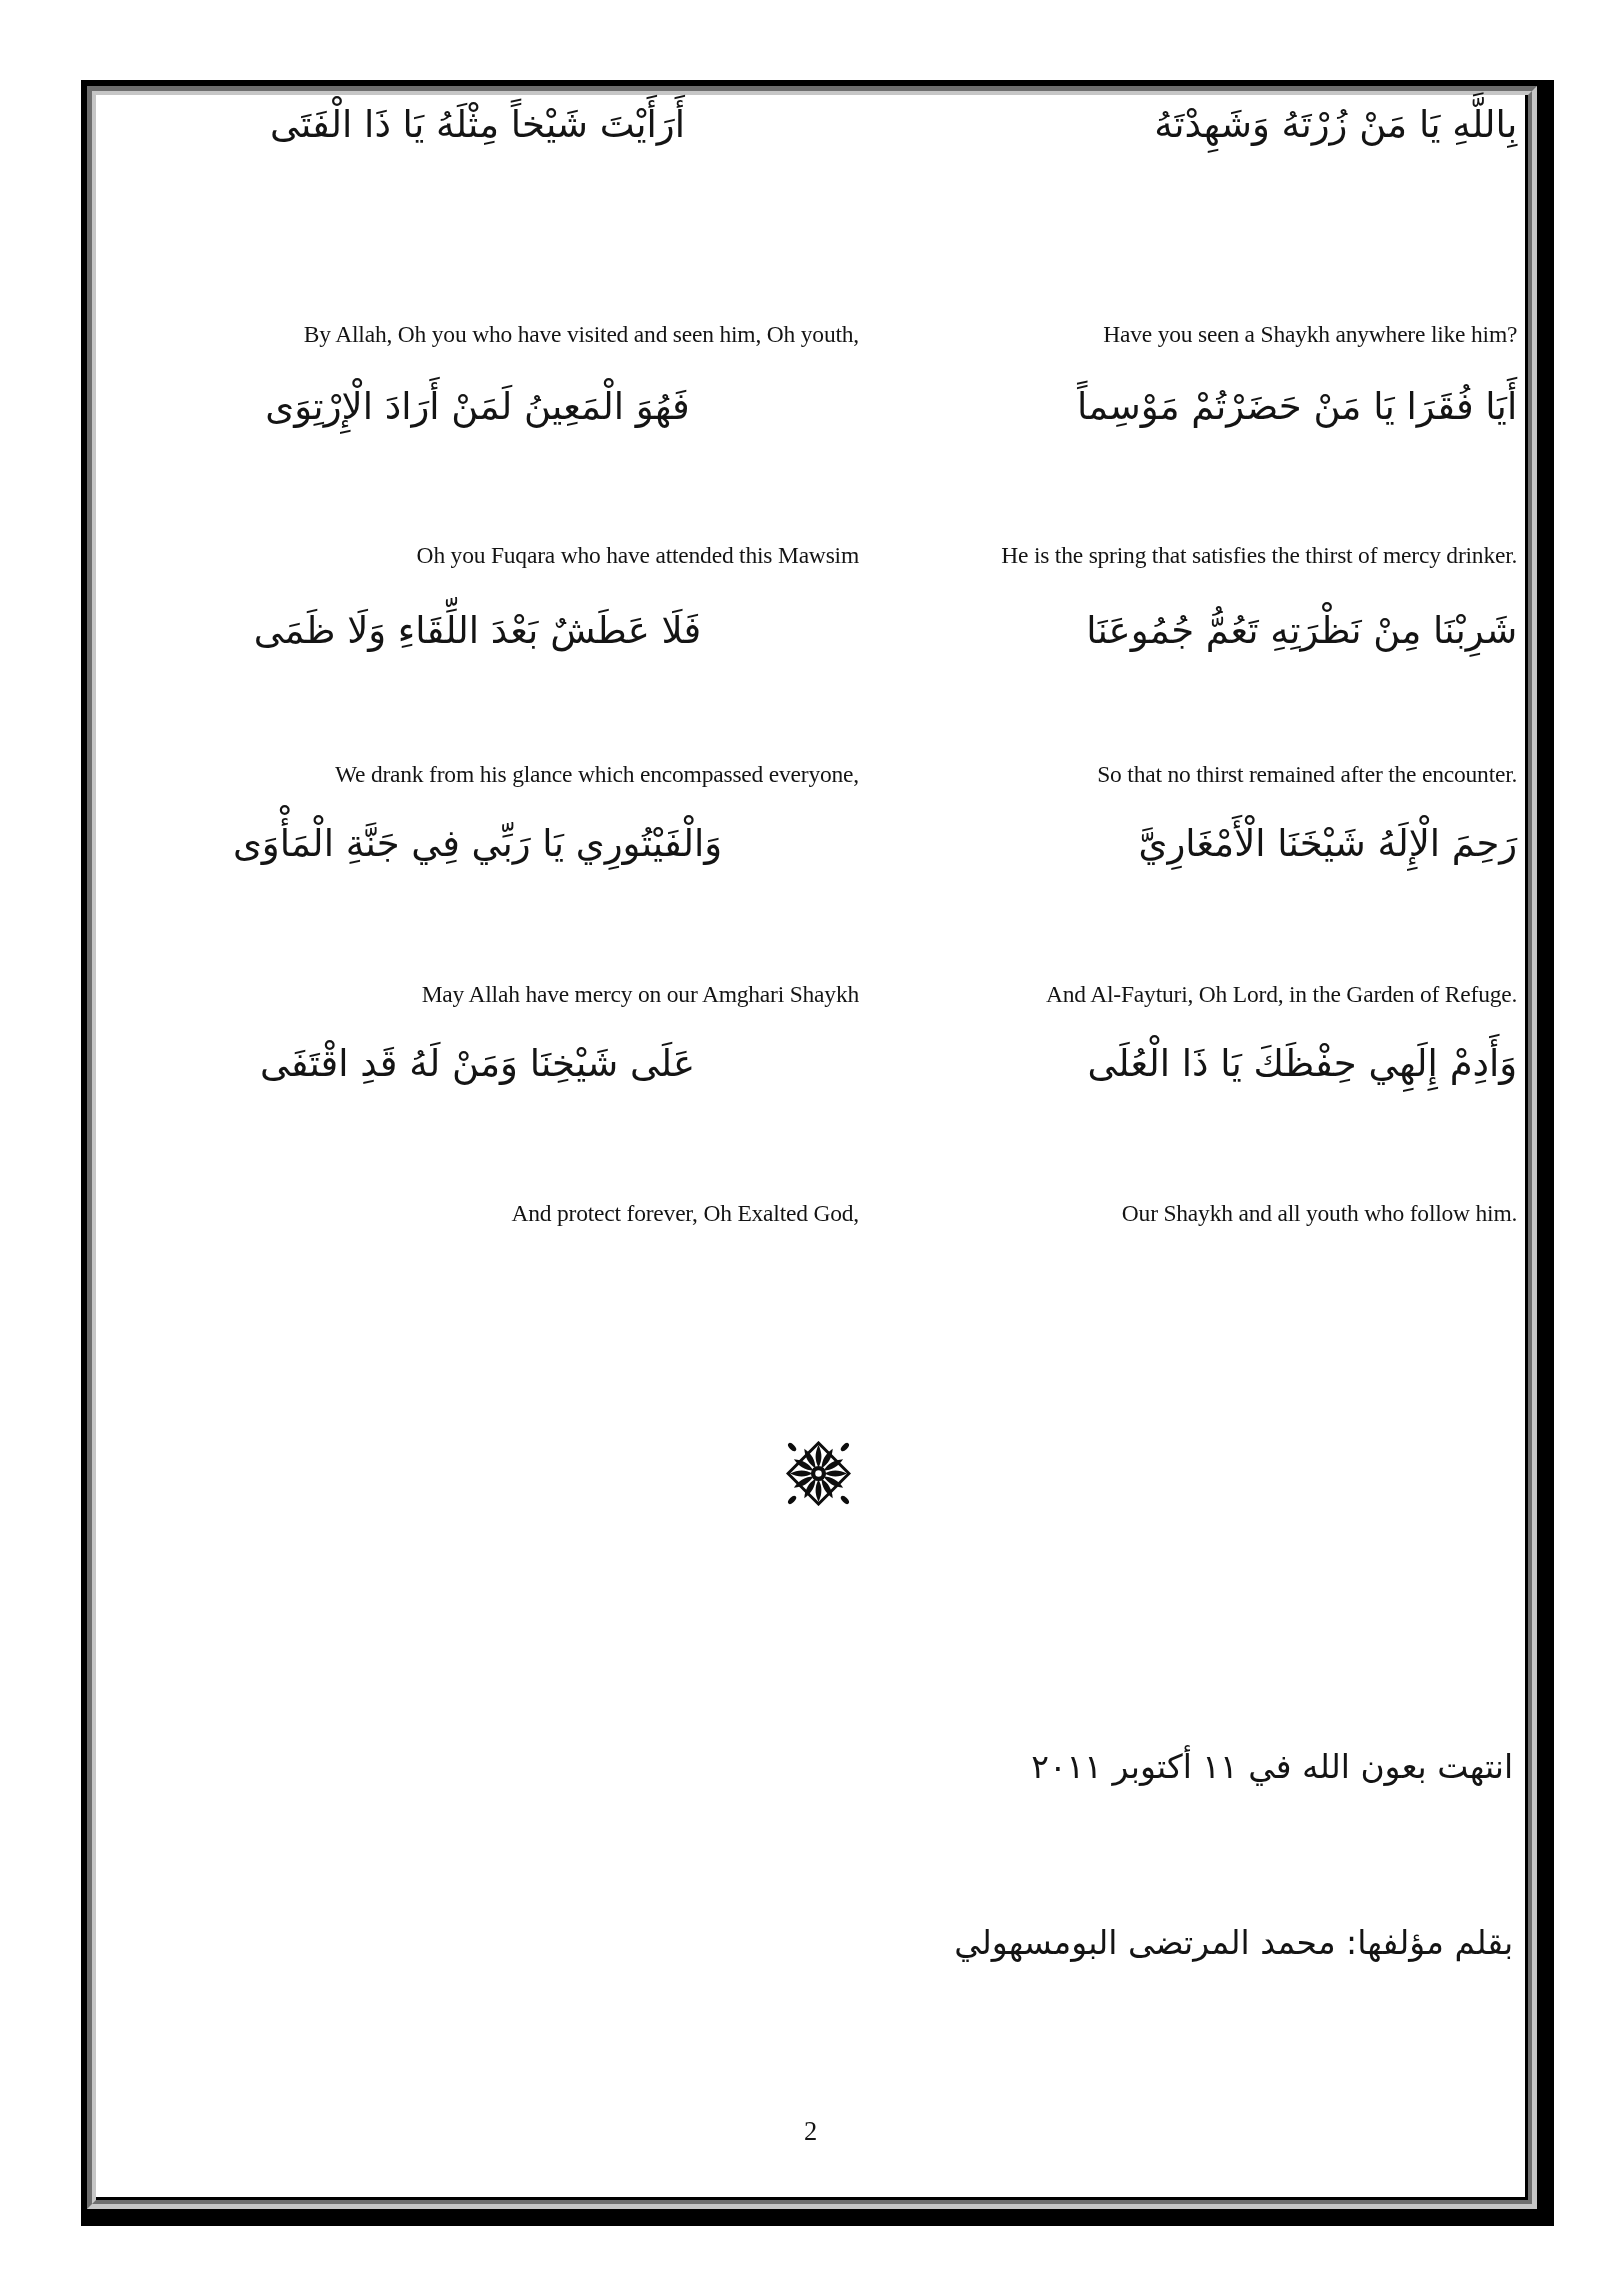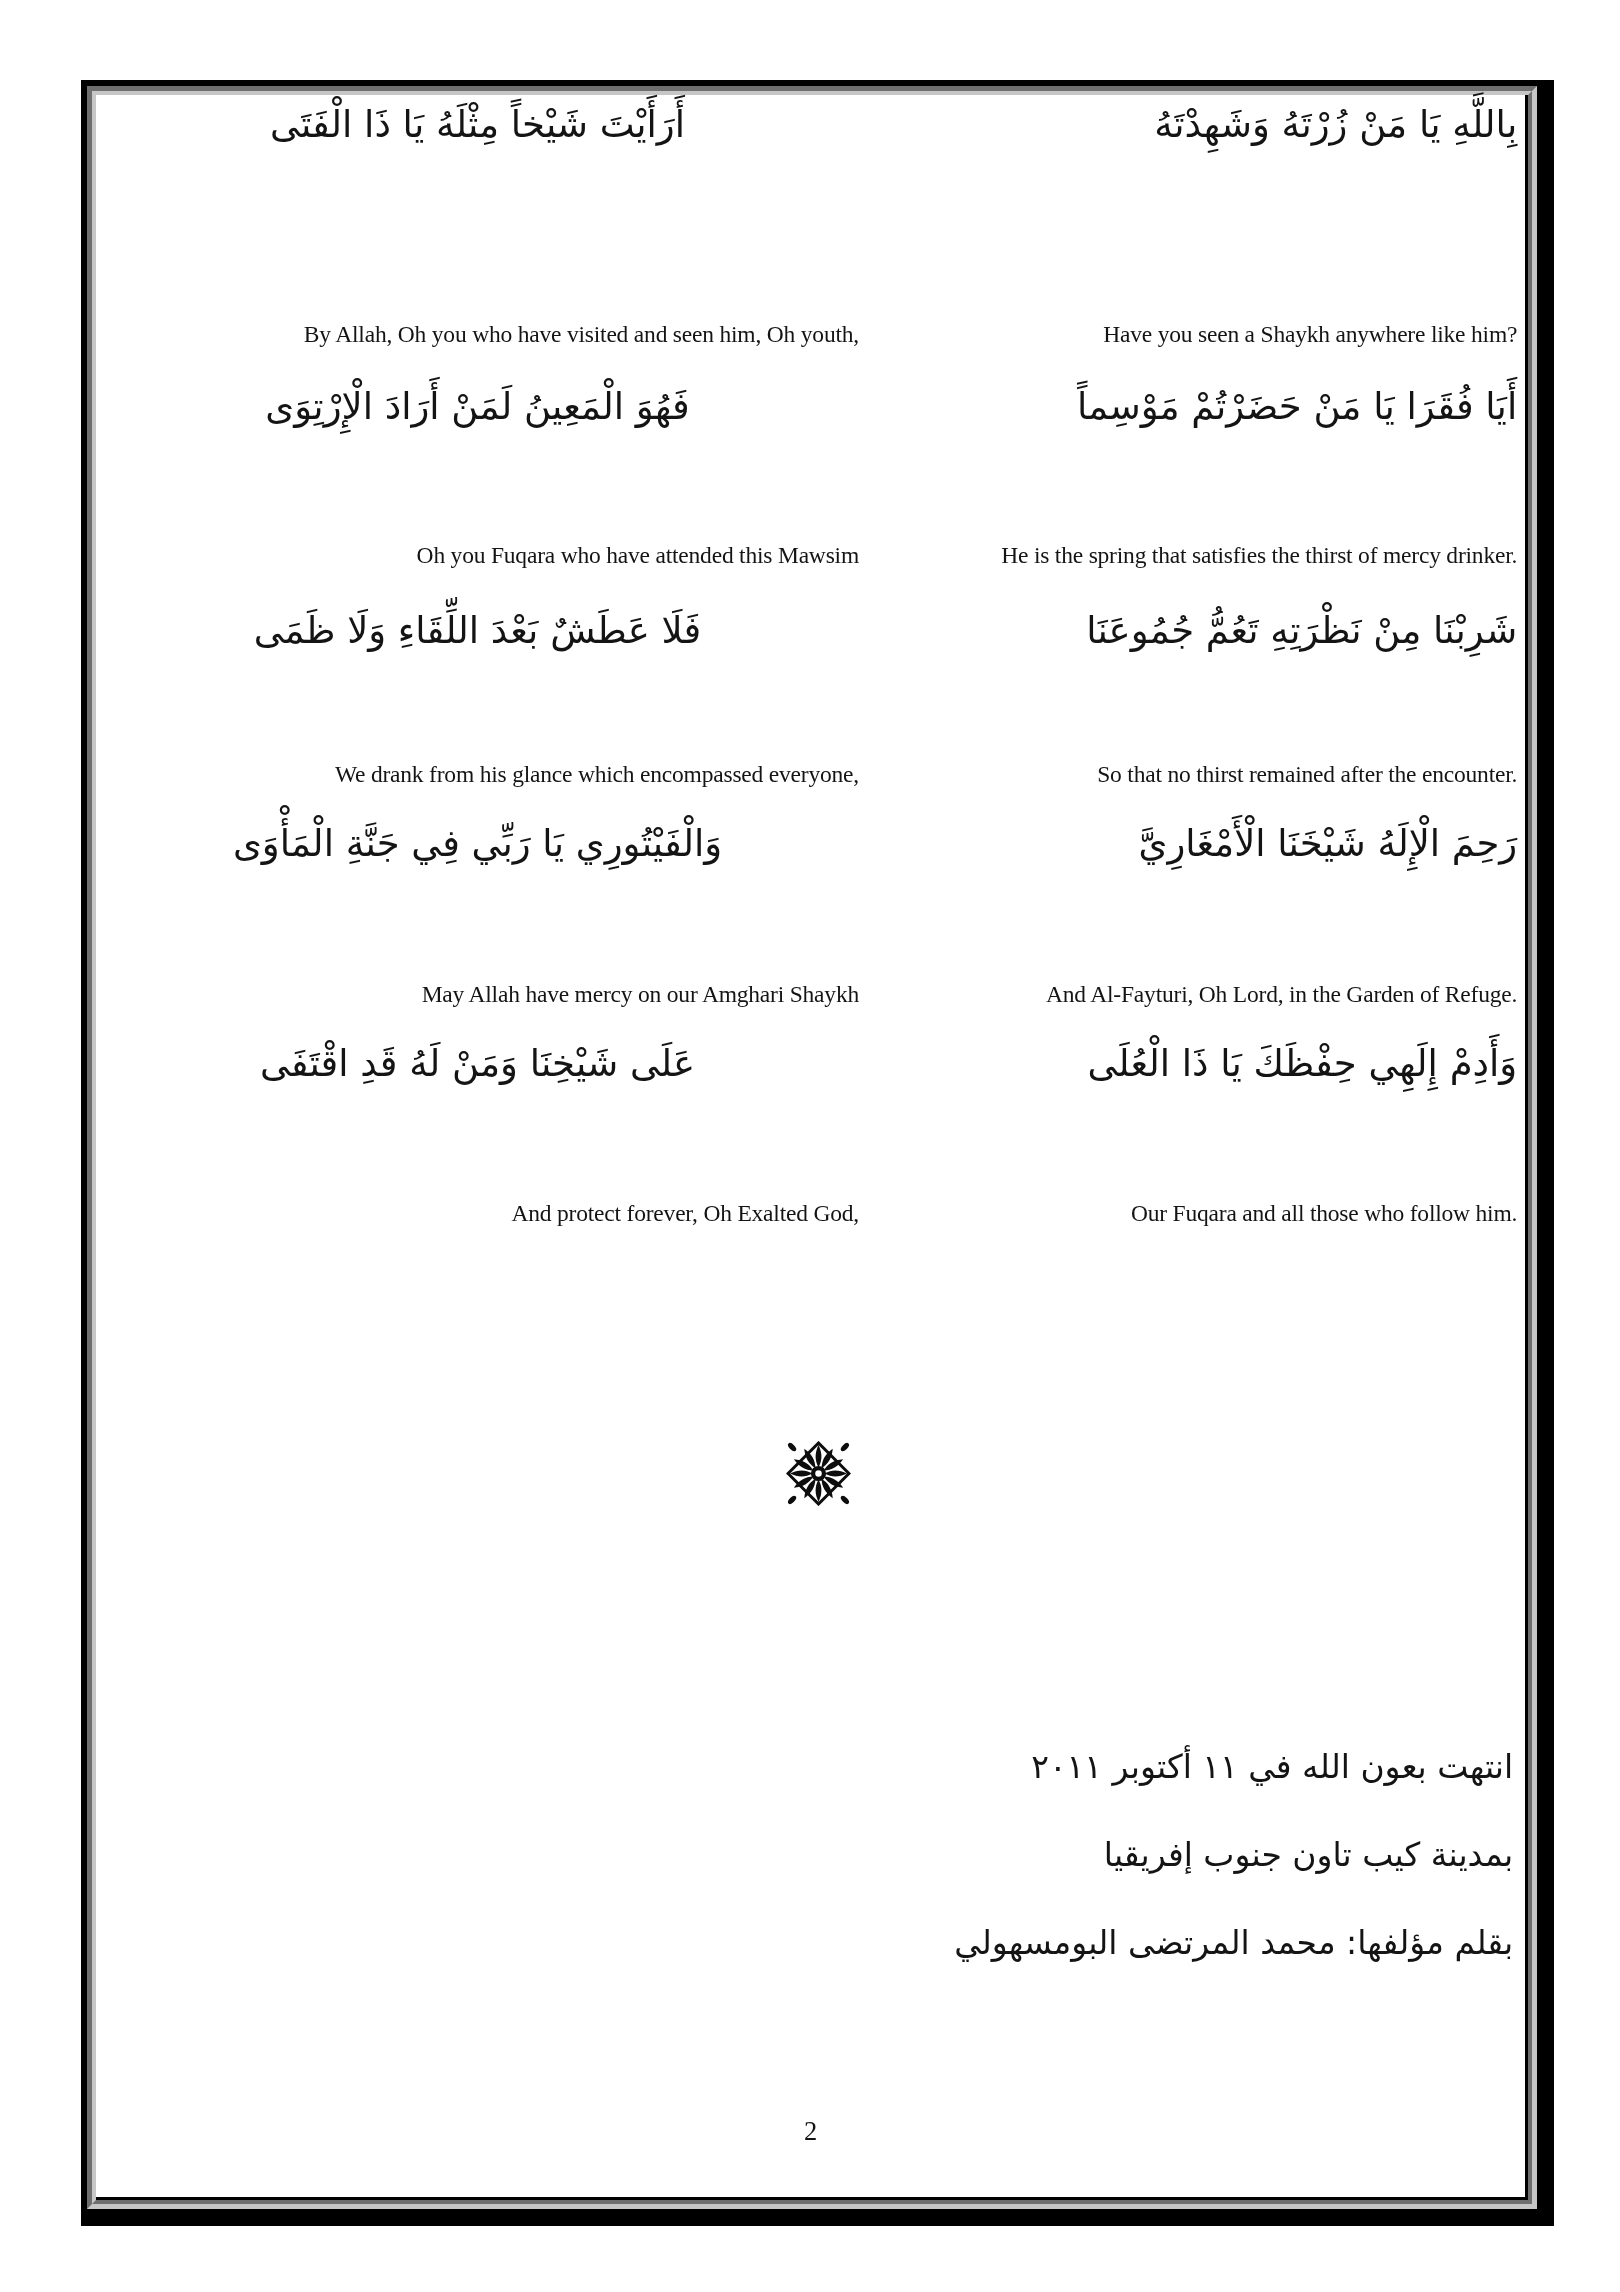--- a/index.html
+++ b/index.html
@@ -119,21 +119,21 @@
     <div class="cell-l en">May Allah have mercy on our Amghari Shaykh</div>
     <div class="cell-r en">And Al-Fayturi, Oh Lord, in the Garden of Refuge.</div>
   </div>
 
   <div class="row r5a">
     <div class="cell-r ar" lang="ar" dir="rtl">وَأَدِمْ إِلَهِي حِفْظَكَ يَا ذَا الْعُلَى</div>
     <div class="cell-l ar" lang="ar" dir="rtl">عَلَى شَيْخِنَا وَمَنْ لَهُ قَدِ اقْتَفَى</div>
   </div>
   <div class="row r5e">
     <div class="cell-l en">And protect forever, Oh Exalted God,</div>
-    <div class="cell-r en">Our Fuqara and all those who follow him.</div>
+    <div class="cell-r en">Our Shaykh and all youth who follow him.</div>
   </div>
 
   <div class="ornament">
     <svg viewBox="0 0 64 64" width="65" height="65" aria-hidden="true">
       <g fill="#0d0d0d">
         <path d="M2 32 L32 2 L62 32 L32 62 Z" fill="none" stroke="#0d0d0d" stroke-width="3"></path>
         <g id="petal0">
                   <path d="M32 4 C28.2 12 28.2 19 32 26 C35.8 19 35.8 12 32 4 Z"></path>
                 </g>
         <use href="#petal0" transform="rotate(30 32 32)"></use>
@@ -151,21 +151,20 @@
         <circle cx="32" cy="32" r="3.2" fill="#ffffff"></circle>
         <ellipse cx="6" cy="6" rx="5" ry="2.6" transform="rotate(45 6 6)"></ellipse>
         <ellipse cx="58" cy="6" rx="5" ry="2.6" transform="rotate(-45 58 6)"></ellipse>
         <ellipse cx="6" cy="58" rx="5" ry="2.6" transform="rotate(-45 6 58)"></ellipse>
         <ellipse cx="58" cy="58" rx="5" ry="2.6" transform="rotate(45 58 58)"></ellipse>
       </g>
     </svg>
   </div>
 
   <div class="colophon-line c1" lang="ar" dir="rtl">انتهت بعون الله في ١١ أكتوبر ٢٠١١</div>
-  <div class="colophon-line c2" lang="ar" dir="rtl">بمدينة كيب تاون جنوب إفريقيا</div>
   <div class="colophon-line c3" lang="ar" dir="rtl">بقلم مؤلفها: محمد المرتضى البومسهولي</div>
 
   <div class="page-number">2</div>
 
 </div>
 </div>
 </div>
 </div>
 
 

